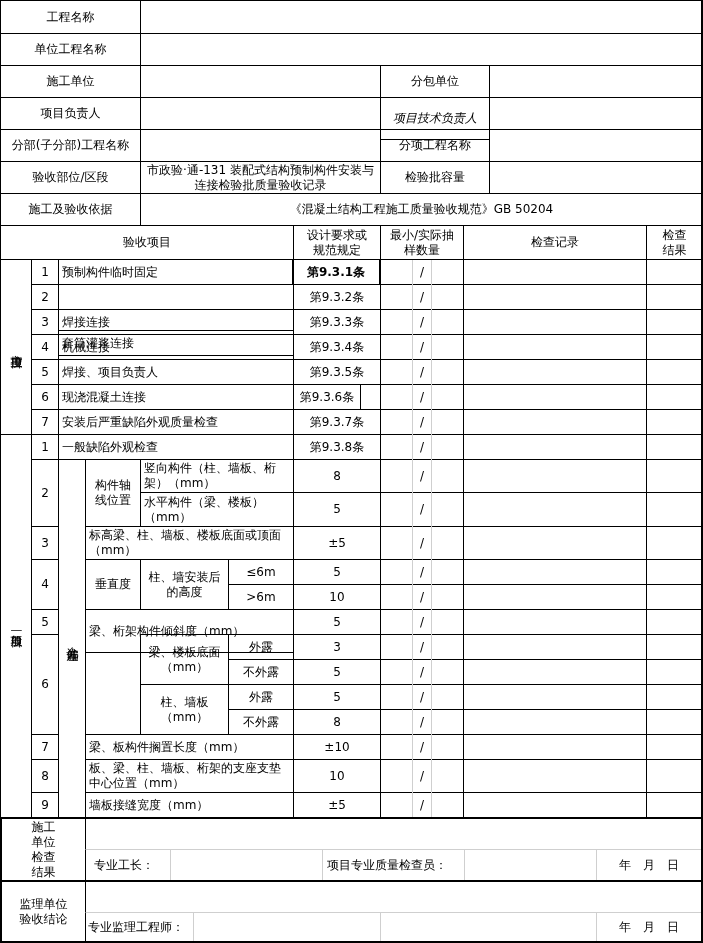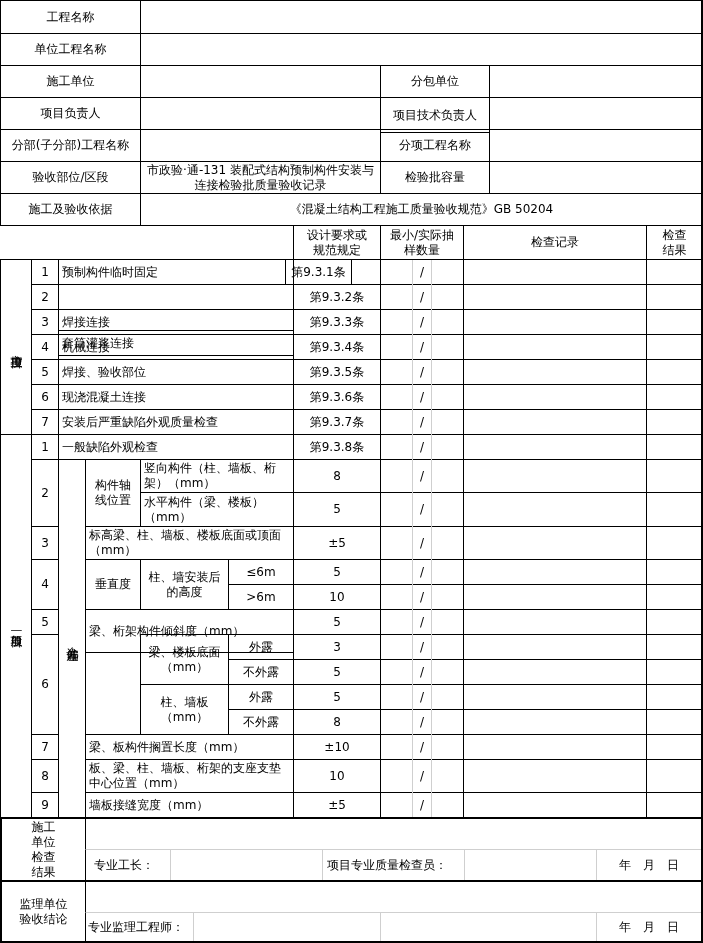--- a/index.html
+++ b/index.html
@@ -24,50 +24,51 @@
   <div class="c b" style="left:0;top:33px;width:141px;height:33px;">单位工程名称</div>
   <div class="c b" style="left:140px;top:33px;width:563px;height:33px;"></div>
 
   <div class="c b" style="left:0;top:65px;width:141px;height:33px;">施工单位</div>
   <div class="c b" style="left:140px;top:65px;width:241px;height:33px;"></div>
   <div class="c b" style="left:380px;top:65px;width:110px;height:33px;">分包单位</div>
   <div class="c b" style="left:489px;top:65px;width:214px;height:33px;"></div>
 
   <div class="c b" style="left:0;top:97px;width:141px;height:33px;">项目负责人</div>
   <div class="c b" style="left:140px;top:97px;width:241px;height:33px;"></div>
-  <div class="c b" style="left:380px;top:97px;width:110px;height:36px;">项目技术负责人</div>
+  <div class="c b" style="left:380px;top:97px;width:110px;height:43px;font-style:italic;">项目技术负责人</div>
   <div class="c b" style="left:489px;top:97px;width:214px;height:33px;"></div>
 
   <div class="c b" style="left:0;top:129px;width:141px;height:33px;">分部(子分部)工程名称</div>
   <div class="c b" style="left:140px;top:129px;width:241px;height:33px;"></div>
   <div class="c b" style="left:380px;top:129px;width:110px;height:33px;">分项工程名称</div>
   <div class="c b" style="left:489px;top:129px;width:214px;height:33px;"></div>
 
   <div class="c b" style="left:0;top:161px;width:141px;height:33px;">验收部位/区段</div>
   <div class="c b" style="left:140px;top:161px;width:241px;height:33px;padding:0 4px;">市政验·通-131 装配式结构预制构件安装与连接检验批质量验收记录</div>
   <div class="c b" style="left:380px;top:161px;width:110px;height:33px;">检验批容量</div>
   <div class="c b" style="left:489px;top:161px;width:214px;height:33px;"></div>
 
   <div class="c b" style="left:0;top:193px;width:141px;height:33px;">施工及验收依据</div>
   <div class="c b" style="left:140px;top:193px;width:563px;height:33px;">《混凝土结构工程施工质量验收规范》GB 50204</div>
 
+  <div class="c b" style="left:0;top:225px;width:294px;height:35px;">验收项目</div>
   <div class="c b" style="left:293px;top:225px;width:88px;height:35px;padding:0 8px;">设计要求或规范规定</div>
   <div class="c b" style="left:380px;top:225px;width:84px;height:35px;padding:0 6px;">最小/实际抽样数量</div>
   <div class="c b" style="left:463px;top:225px;width:184px;height:35px;">检查记录</div>
   <div class="c b" style="left:646px;top:225px;width:57px;height:35px;padding:0 14px;">检查结果</div>
 
   <div class="c b" style="left:0;top:259px;width:32px;height:176px;">
       <span class="vert">主控项目</span>
     </div>
 
   <div>
 
     <div class="c b" style="left:31px;top:259px;width:28px;height:26px;">1</div>
     <div class="c b l" style="left:58px;top:259px;width:236px;height:26px;">预制构件临时固定</div>
-    <div class="c b" style="left:285px;top:259px;width:67px;height:26px;">第9.3.1条</div>
+    <div class="c b" style="left:292px;top:259px;width:88px;height:26px;font-weight:bold;">第9.3.1条</div>
     <div class="c b" style="left:380px;top:259px;width:84px;height:26px;">/</div>
     <div class="c b" style="left:463px;top:259px;width:184px;height:26px;"></div>
     <div class="c b" style="left:646px;top:259px;width:57px;height:26px;"></div>
 
     <div class="c b" style="left:31px;top:284px;width:28px;height:26px;">2</div>
     <div class="c b l" style="left:58px;top:284px;width:236px;height:26px;margin-top:46px;">套筒灌浆连接</div>
     <div class="c b" style="left:293px;top:284px;width:88px;height:26px;">第9.3.2条</div>
     <div class="c b" style="left:380px;top:284px;width:84px;height:26px;">/</div>
     <div class="c b" style="left:463px;top:284px;width:184px;height:26px;"></div>
     <div class="c b" style="left:646px;top:284px;width:57px;height:26px;"></div>
@@ -80,29 +81,29 @@
     <div class="c b" style="left:646px;top:309px;width:57px;height:26px;"></div>
 
     <div class="c b" style="left:31px;top:334px;width:28px;height:26px;">4</div>
     <div class="c b l" style="left:58px;top:334px;width:236px;height:26px;">机械连接</div>
     <div class="c b" style="left:293px;top:334px;width:88px;height:26px;">第9.3.4条</div>
     <div class="c b" style="left:380px;top:334px;width:84px;height:26px;">/</div>
     <div class="c b" style="left:463px;top:334px;width:184px;height:26px;"></div>
     <div class="c b" style="left:646px;top:334px;width:57px;height:26px;"></div>
 
     <div class="c b" style="left:31px;top:359px;width:28px;height:26px;">5</div>
-    <div class="c b l" style="left:58px;top:359px;width:236px;height:26px;">焊接、验收部位</div>
+    <div class="c b l" style="left:58px;top:359px;width:236px;height:26px;">焊接、项目负责人</div>
     <div class="c b" style="left:293px;top:359px;width:88px;height:26px;">第9.3.5条</div>
     <div class="c b" style="left:380px;top:359px;width:84px;height:26px;">/</div>
     <div class="c b" style="left:463px;top:359px;width:184px;height:26px;"></div>
     <div class="c b" style="left:646px;top:359px;width:57px;height:26px;"></div>
 
     <div class="c b" style="left:31px;top:384px;width:28px;height:26px;">6</div>
     <div class="c b l" style="left:58px;top:384px;width:236px;height:26px;">现浇混凝土连接</div>
-    <div class="c b" style="left:293px;top:384px;width:88px;height:26px;">第9.3.6条</div>
+    <div class="c b" style="left:293px;top:384px;width:68px;height:26px;">第9.3.6条</div>
     <div class="c b" style="left:380px;top:384px;width:84px;height:26px;">/</div>
     <div class="c b" style="left:463px;top:384px;width:184px;height:26px;"></div>
     <div class="c b" style="left:646px;top:384px;width:57px;height:26px;"></div>
 
     <div class="c b" style="left:31px;top:409px;width:28px;height:26px;">7</div>
     <div class="c b l" style="left:58px;top:409px;width:236px;height:26px;">安装后严重缺陷外观质量检查</div>
     <div class="c b" style="left:293px;top:409px;width:88px;height:26px;">第9.3.7条</div>
     <div class="c b" style="left:380px;top:409px;width:84px;height:26px;">/</div>
     <div class="c b" style="left:463px;top:409px;width:184px;height:26px;"></div>
     <div class="c b" style="left:646px;top:409px;width:57px;height:26px;"></div>

